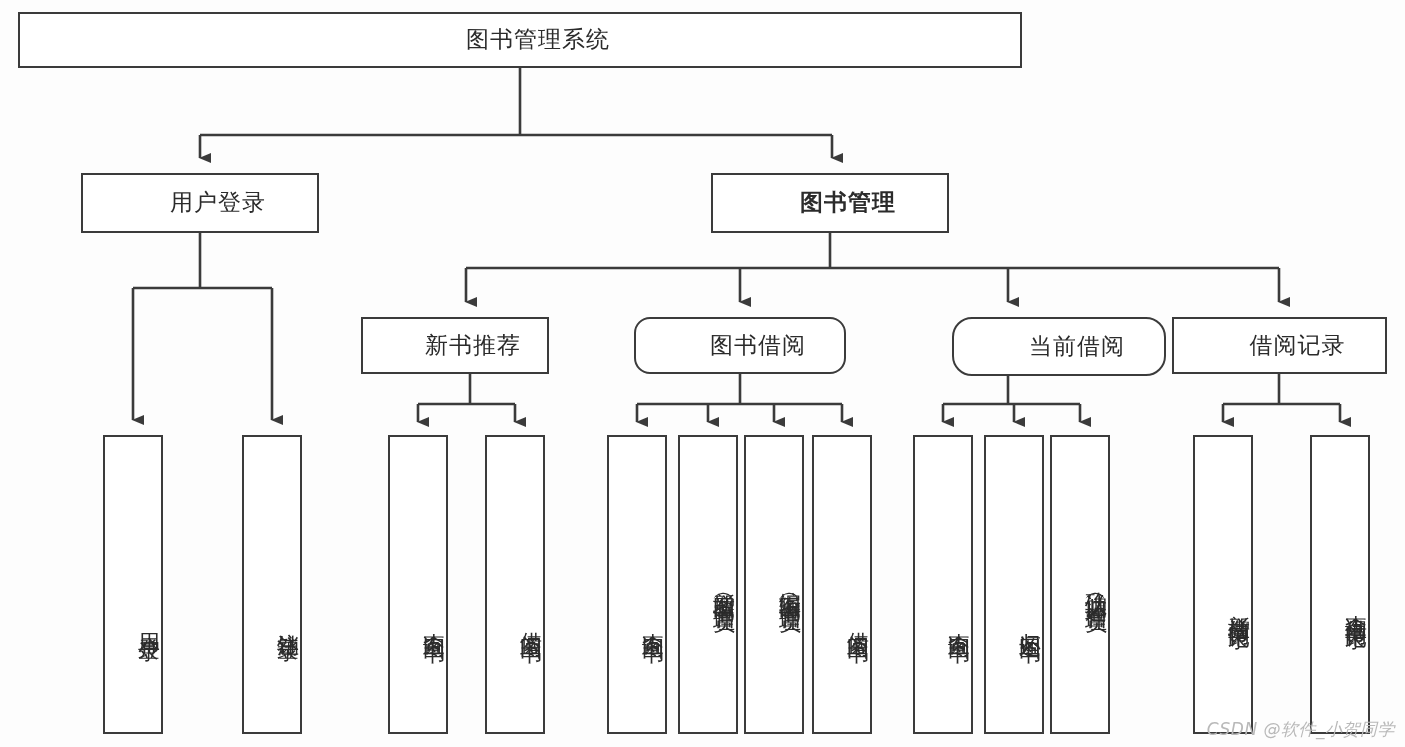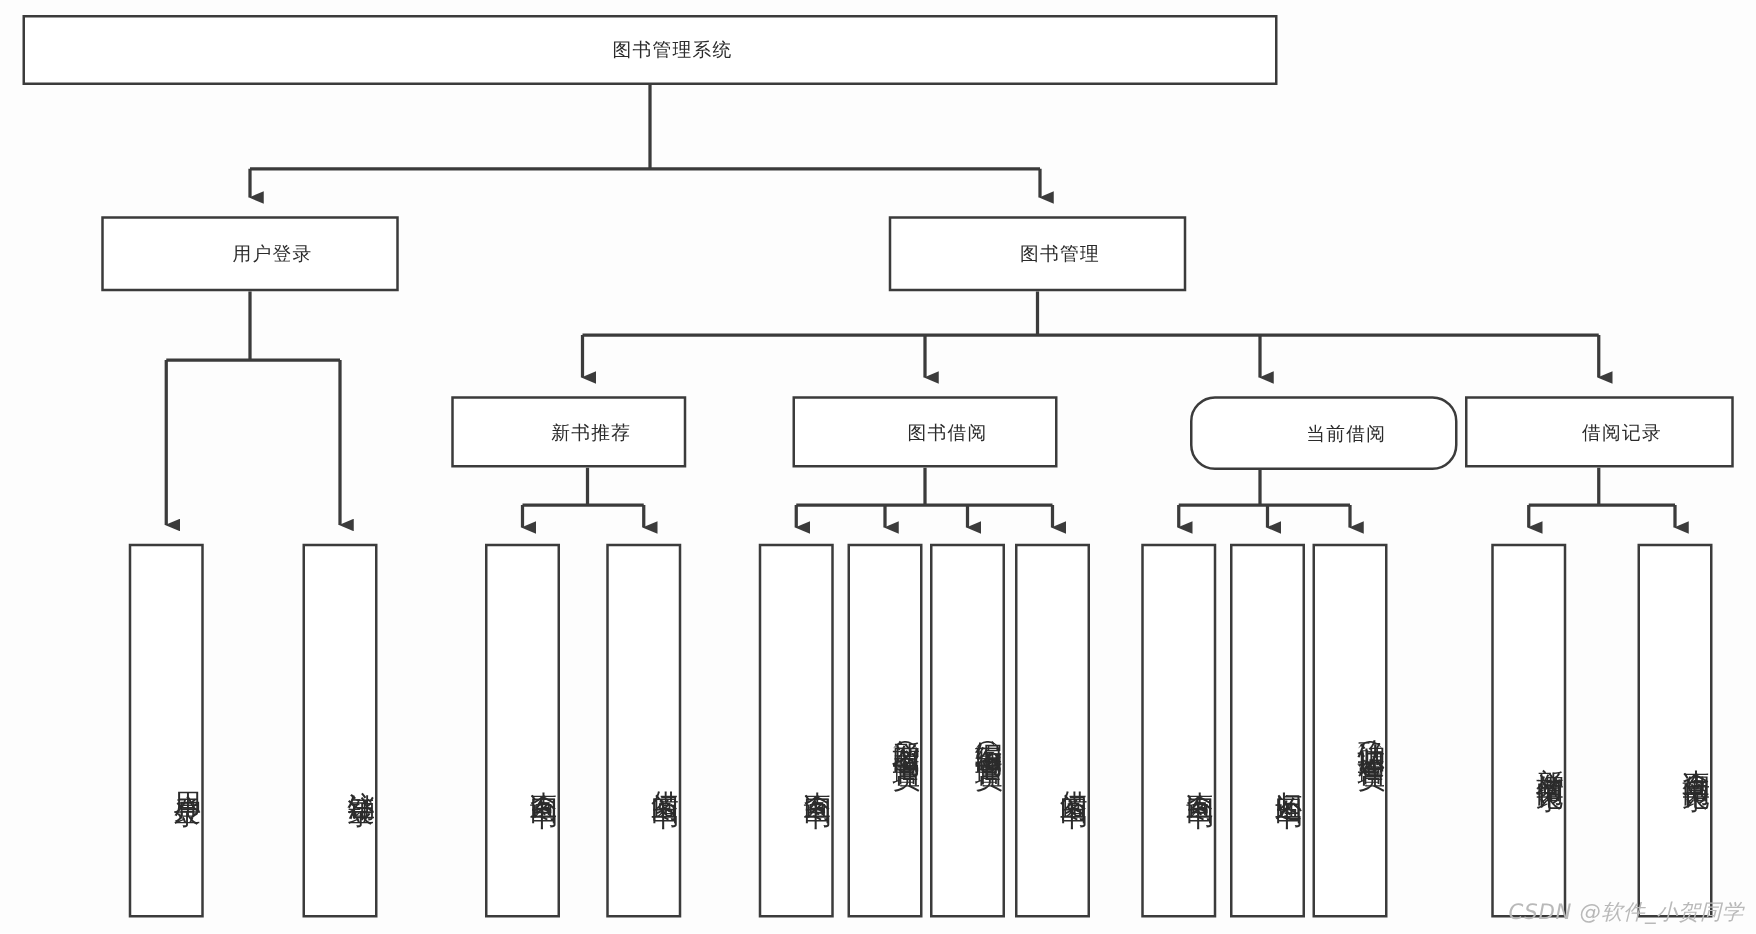--- a/index.html
+++ b/index.html
@@ -28,21 +28,21 @@
     position: absolute;
     box-sizing: border-box;
     border: 2.5px solid #3b3b3b;
     background: #ffffff;
     display: flex;
     align-items: center;
     justify-content: center;
     color: #2b2b2b;
   }
   .node.horizontal {
-    font-size: 15px;
+    font-size: 23px;
     letter-spacing: 1px;
     line-height: 1.2;
     padding-left: 36px;
   }
   .node.vertical {
     writing-mode: vertical-rl;
     text-orientation: upright;
     font-size: 22px;
     letter-spacing: 3px;
     align-items: flex-start;
@@ -138,28 +138,28 @@
     </g>
   </svg>
 
   <div class="node horizontal" style="left:18px; top:12px; width:1004px; height:56px;">
     <span class="node-label">图书管理系统</span>
   </div>
 
   <div class="node horizontal" style="left:81px; top:173px; width:238px; height:60px;">
     <span class="node-label">用户登录</span>
   </div>
-  <div class="node horizontal" style="left:711px; top:173px; width:238px; height:60px;">
+  <div class="node horizontal" style="left:711px; top:173px; width:238px; height:60px;font-weight:bold;">
     <span class="node-label">图书管理</span>
   </div>
 
   <div class="node horizontal" style="left:361px; top:317px; width:188px; height:57px;">
     <span class="node-label">新书推荐</span>
   </div>
-  <div class="node horizontal" style="left:634px; top:317px; width:212px; height:57px;">
+  <div class="node horizontal" style="left:634px; top:317px; width:212px; height:57px;border-radius:16px;">
     <span class="node-label">图书借阅</span>
   </div>
   <div class="node horizontal" style="left:952px; top:317px; width:214px; height:59px;border-radius:20px;">
     <span class="node-label">当前借阅</span>
   </div>
   <div class="node horizontal" style="left:1172px; top:317px; width:215px; height:57px;justify-content:center;">
     <span class="node-label">借阅记录</span>
   </div>
 
   <div class="node vertical" style="left:103px; top:435px; width:60px; height:299px; padding-top:72px;">

